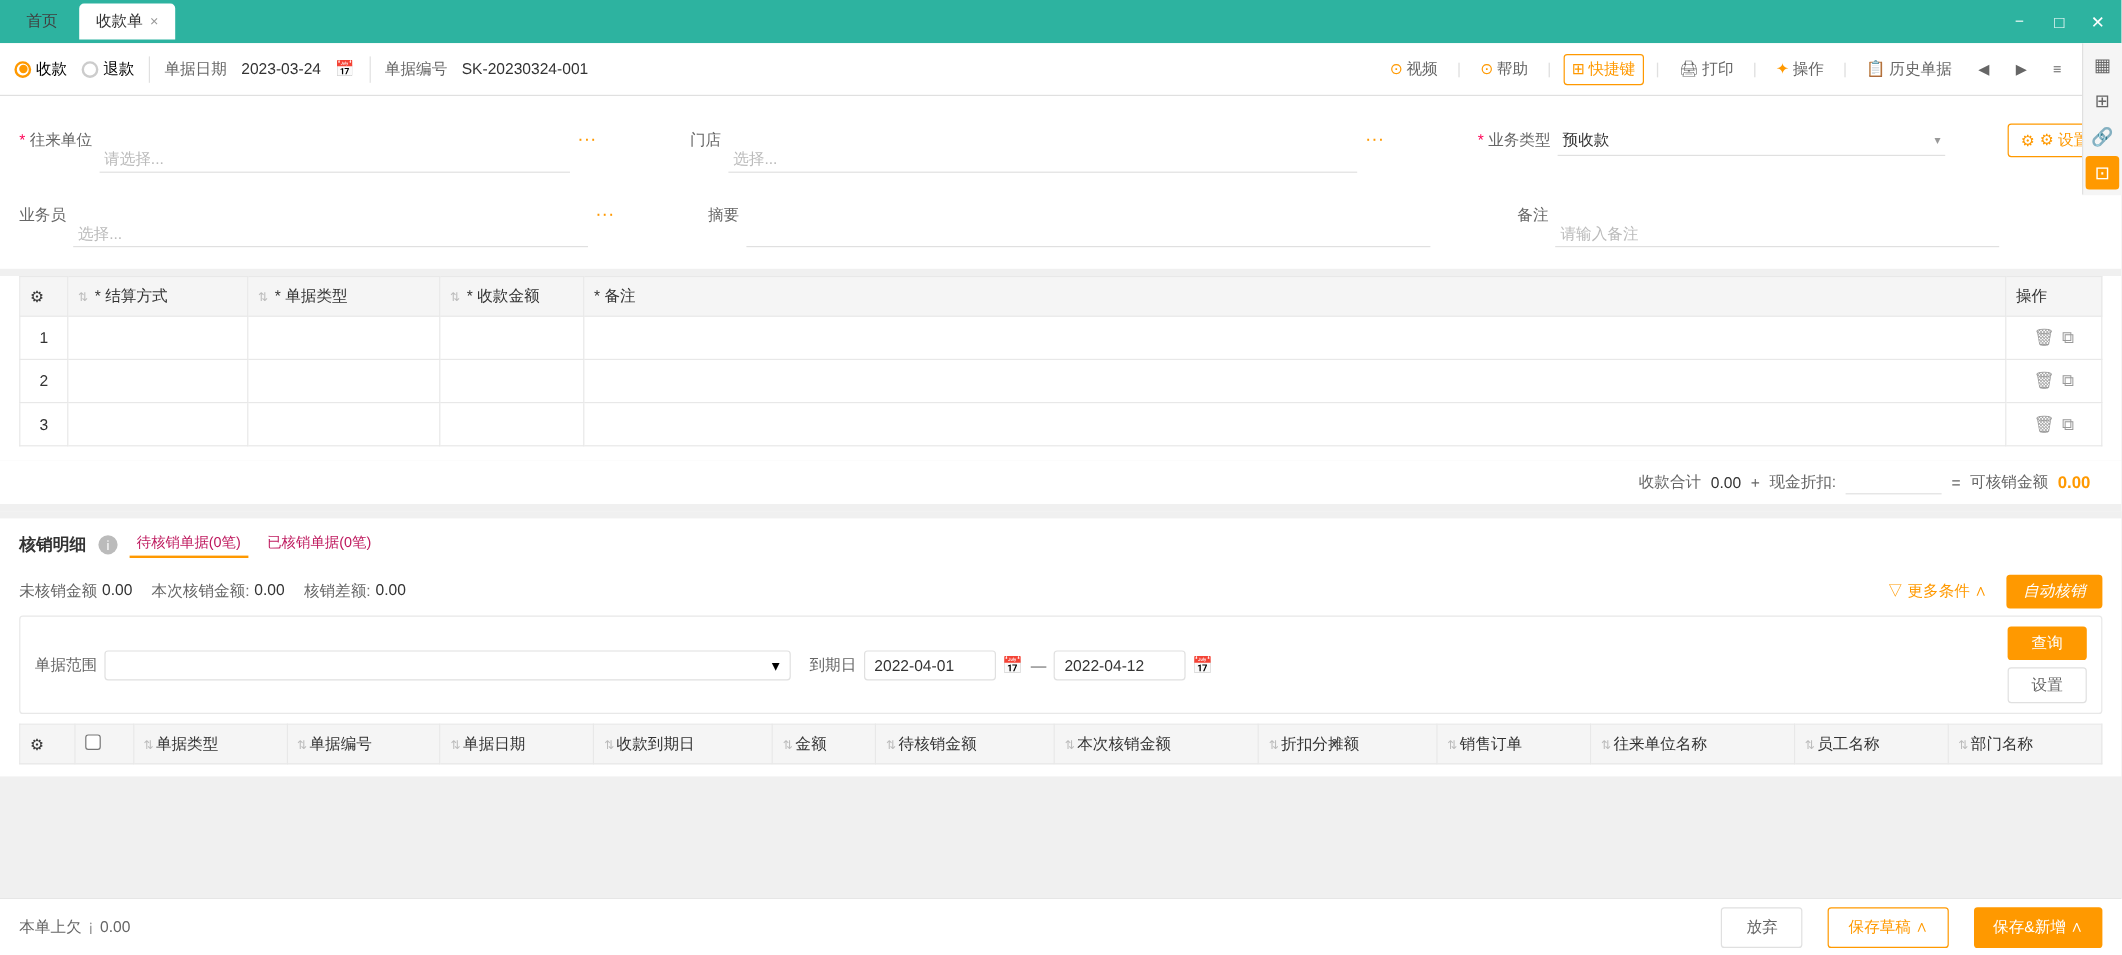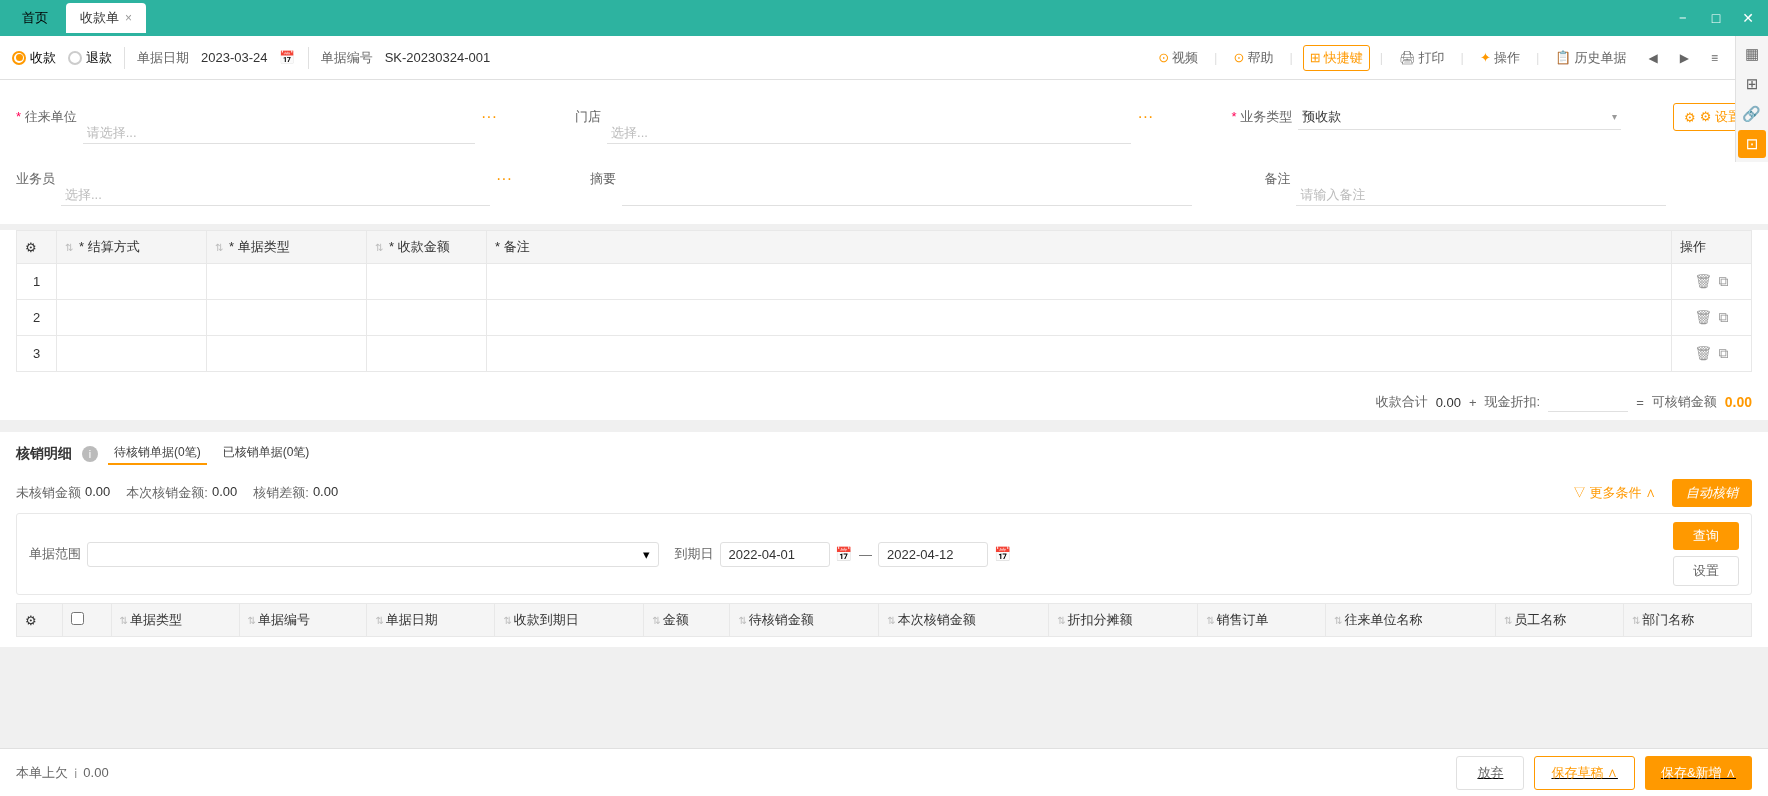--- a/index.html
+++ b/index.html
@@ -7,21 +7,21 @@
 
     
     .tab-bar {
       display: flex; align-items: center;
       background: #2db3a0;
       height: 36px; padding: 0 8px;
       justify-content: space-between;
     }
     .tab-bar-left { display: flex; align-items: center; gap: 4px; }
     .tab-home {
-      color: #000000; padding: 6px 14px; cursor: pointer; font-size: 13px;
+      color: #404040; padding: 6px 14px; cursor: pointer; font-size: 13px;
       background: transparent; border: none;
     }
     .tab-active {
       background: #fff; color: #333; padding: 6px 14px; border-radius: 4px 4px 0 0;
       display: flex; align-items: center; gap: 6px; cursor: pointer;
     }
     .tab-close { color: #999; cursor: pointer; font-size: 12px; }
     .tab-bar-right { display: flex; align-items: center; gap: 10px; }
     .win-btn { color: #fff; font-size: 14px; cursor: pointer; padding: 2px 6px; }
 
@@ -102,42 +102,42 @@
     .col-amount { width: 120px; }
     .col-op { width: 80px; text-align: center; }
     .th-settings { width: 40px; text-align: center; }
     .sort-icon { color: #bbb; font-size: 10px; margin-right: 2px; }
     .op-icons { display: flex; gap: 6px; justify-content: center; }
     .op-icon { color: #999; cursor: pointer; font-size: 14px; }
 
     
     .summary-row {
       display: flex; align-items: center; justify-content: flex-end;
-      padding: 8px 16px; background: #fff;
+      padding: 8px 26px; background: #fff;
       border-bottom: 6px solid #f0f0f0; gap: 8px;
     }
     .summary-label { color: #666; }
     .summary-value { color: #333; font-weight: 500; }
     .summary-orange { color: #f90; font-weight: bold; font-size: 14px; }
     .summary-input {
       border: none; border-bottom: 1px solid #e0e0e0;
       width: 80px; padding: 2px 4px; outline: none; text-align: right;
     }
 
     
     .verif-section { background: #fff; padding: 10px 16px; margin-top: 6px; }
     .verif-header { display: flex; align-items: center; gap: 10px; margin-bottom: 8px; }
     .verif-title { font-size: 14px; font-weight: bold; color: #333; }
     .verif-info-icon {
       width: 16px; height: 16px; border-radius: 50%; background: #bbb;
       color: #fff; font-size: 11px; display: flex; align-items: center; justify-content: center;
       cursor: pointer;
     }
     .verif-tab {
-      color: #404040; cursor: pointer; font-size: 12px; padding: 2px 6px;
+      color: #be185d; cursor: pointer; font-size: 12px; padding: 2px 6px;
       border-bottom: 2px solid transparent;
     }
     .verif-tab.active { border-bottom-color: #f90; }
     .verif-stats { display: flex; align-items: center; gap: 16px; padding: 6px 0; }
     .stat-item { display: flex; gap: 4px; color: #666; }
     .stat-val { color: #333; }
     .more-cond { color: #f90; cursor: pointer; display: flex; align-items: center; gap: 3px; }
     .auto-btn {
       background: #f90; color: #fff; border: none;
       padding: 5px 14px; border-radius: 3px; cursor: pointer; font-style: italic;
@@ -182,21 +182,21 @@
     }
 
     
     .footer {
       position: fixed; bottom: 0; left: 0; right: 0;
       background: #fff; border-top: 1px solid #e0e0e0;
       height: 48px; display: flex; align-items: center;
       padding: 0 16px; justify-content: space-between;
     }
     .footer-left { display: flex; align-items: center; gap: 6px; color: #666; }
-    .footer-right { display: flex; gap: 10px; text-decoration: underline; }
+    .footer-right { display: flex; gap: 21px; }
     .btn-discard {
       background: #fff; border: 1px solid #e0e0e0; color: #666;
       padding: 7px 20px; border-radius: 3px; cursor: pointer;
     }
     .btn-draft {
       background: #fff; border: 1px solid #f90; color: #f90;
       padding: 7px 16px; border-radius: 3px; cursor: pointer;
       display: flex; align-items: center; gap: 4px;
     }
     .btn-save-new {

